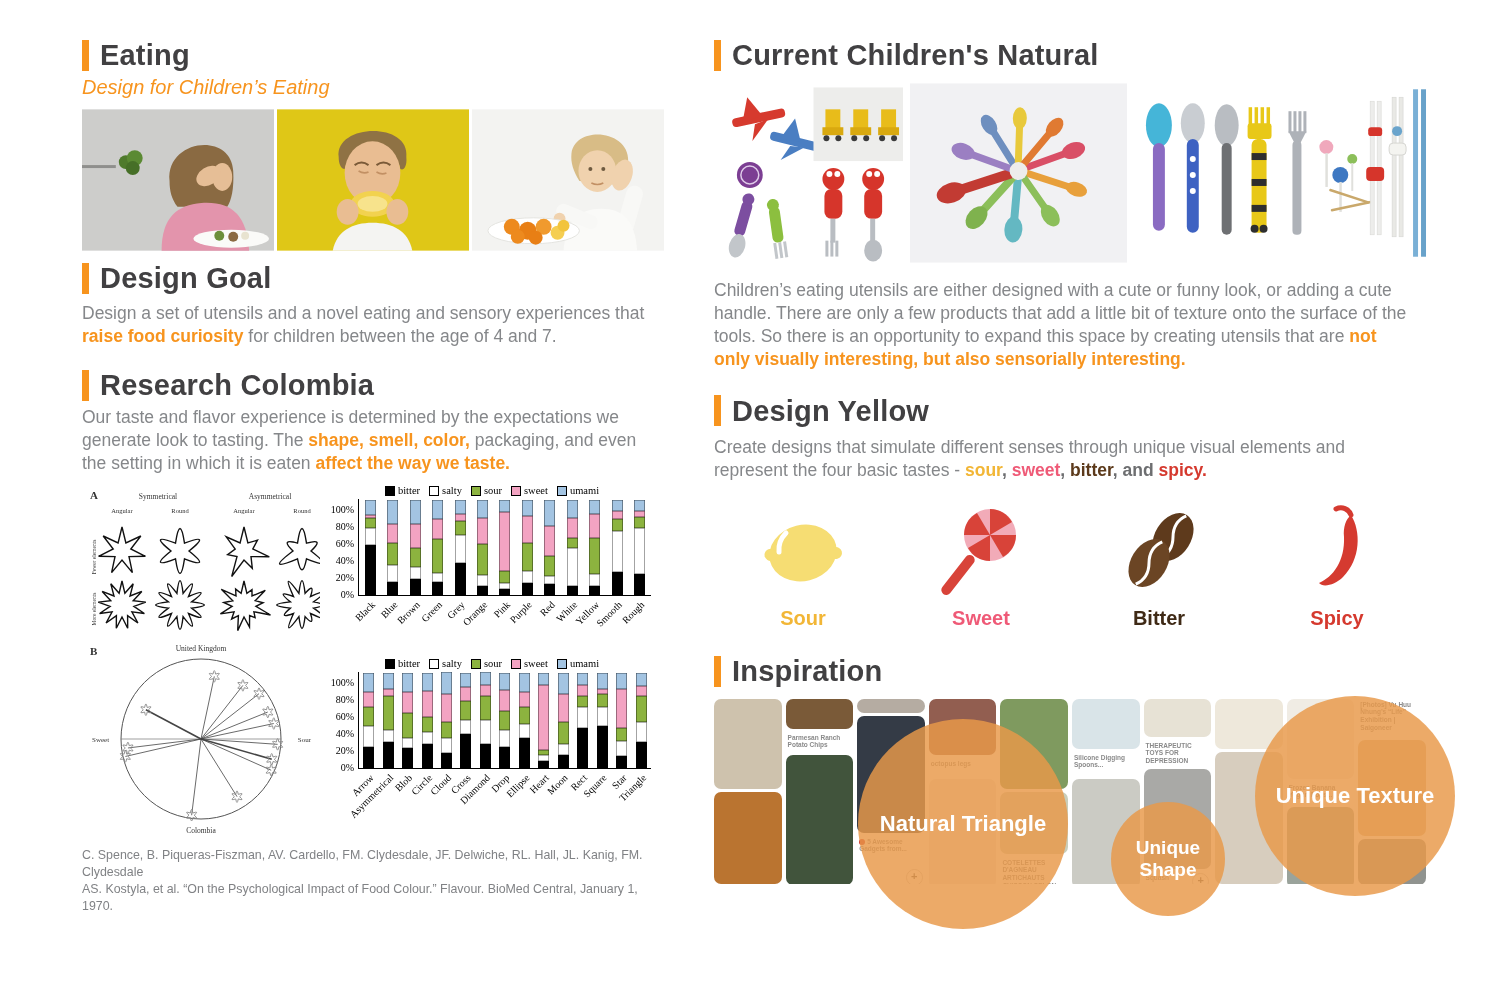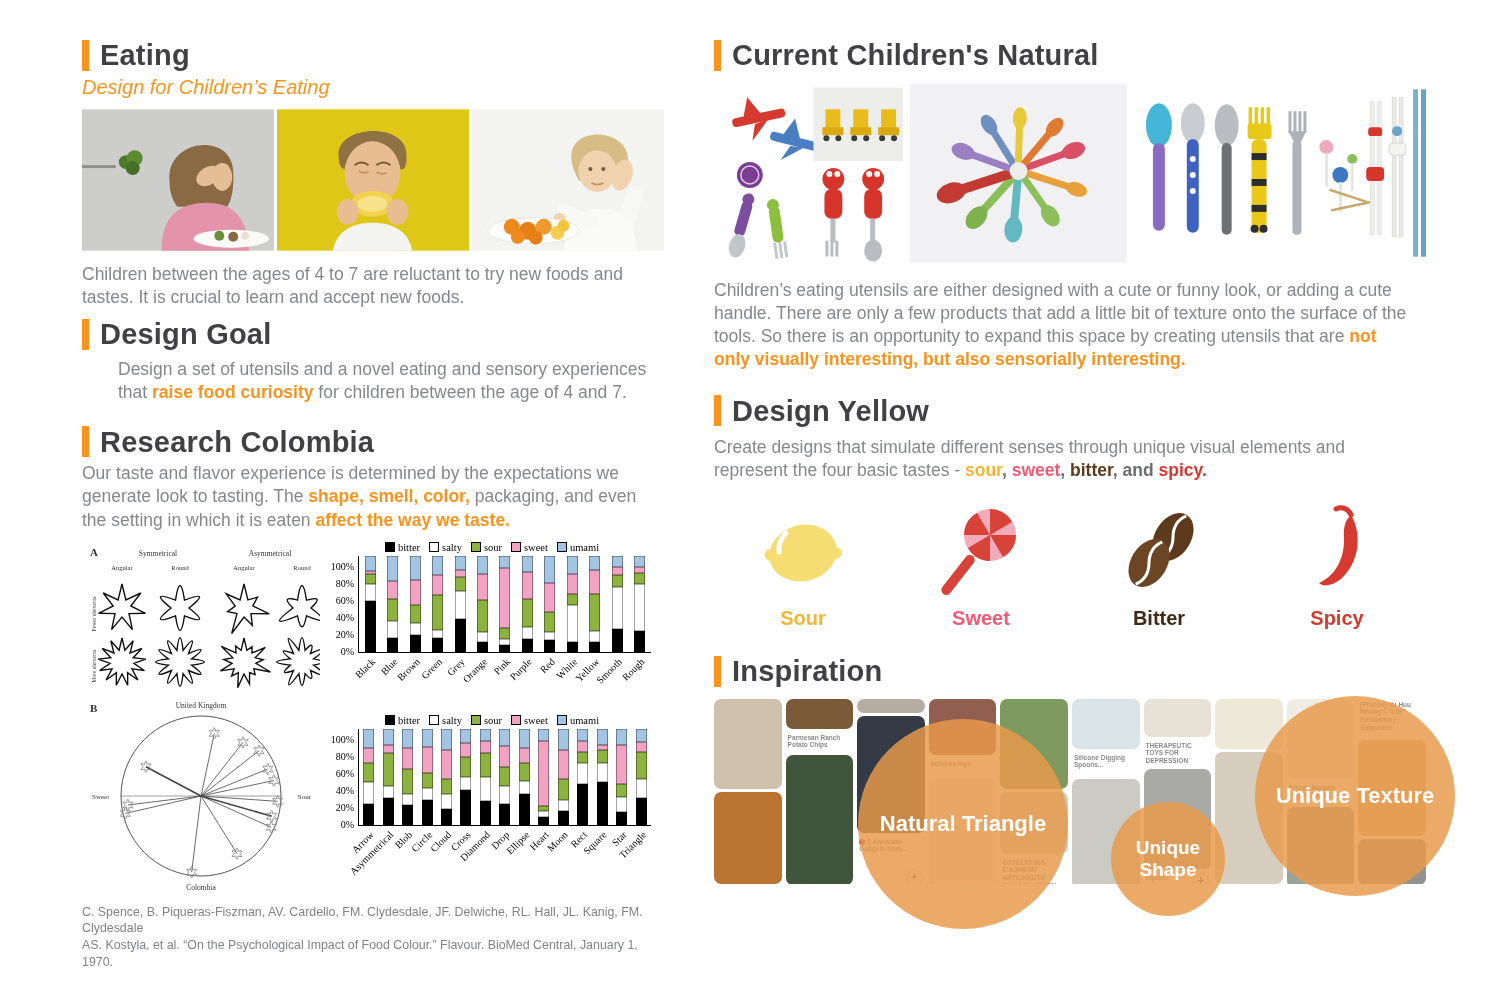--- a/index.html
+++ b/index.html
@@ -124,27 +124,26 @@
             <circle cx="56" cy="122" r="9" fill="#E87F15"></circle>
             <circle cx="72" cy="118" r="8" fill="#F09A2E"></circle>
           <circle cx="46" cy="128" r="7" fill="#ED8A1E"></circle>
             <circle cx="64" cy="129" r="7" fill="#E87F15"></circle>
           <circle cx="86" cy="124" r="7" fill="#F5CE52"></circle>
             <circle cx="92" cy="117" r="6" fill="#F2C43C"></circle>
         </svg>
       </div>
     </div>
 
-    <p class="body"><span>Children between the ages of 4 to 7 are reluctant to try new foods and tastes. It is crucial to learn and accept new foods.</span></p>
 
     <div class="sec-head">
       <span class="bar"></span>
       <h2>Design Goal</h2>
     </div>
-    <p class="body" style="margin-top:8px;margin-left:36px;"><span>Design a set of utensils and a novel eating and sensory experiences that </span><span class="hl">raise food curiosity</span><span> for children between the age of 4 and 7.</span></p>
+    <p class="body" style="margin-top:8px;"><span>Design a set of utensils and a novel eating and sensory experiences that </span><span class="hl">raise food curiosity</span><span> for children between the age of 4 and 7.</span></p>
 
     <div class="sec-head" style="margin-top:22px;">
       <span class="bar"></span>
       <h2>Research Colombia</h2>
     </div>
     <p class="body"><span>Our taste and flavor experience is determined by the expectations we generate look to tasting. The </span><span class="hl">shape, smell, color,</span><span> packaging, and even the setting in which it is eaten </span><span class="hl">affect the way we taste.</span></p>
 
     <div class="figure">
       <div class="fig-left">
         <svg id="panelA" width="238" height="150" viewBox="0 0 238 150">

